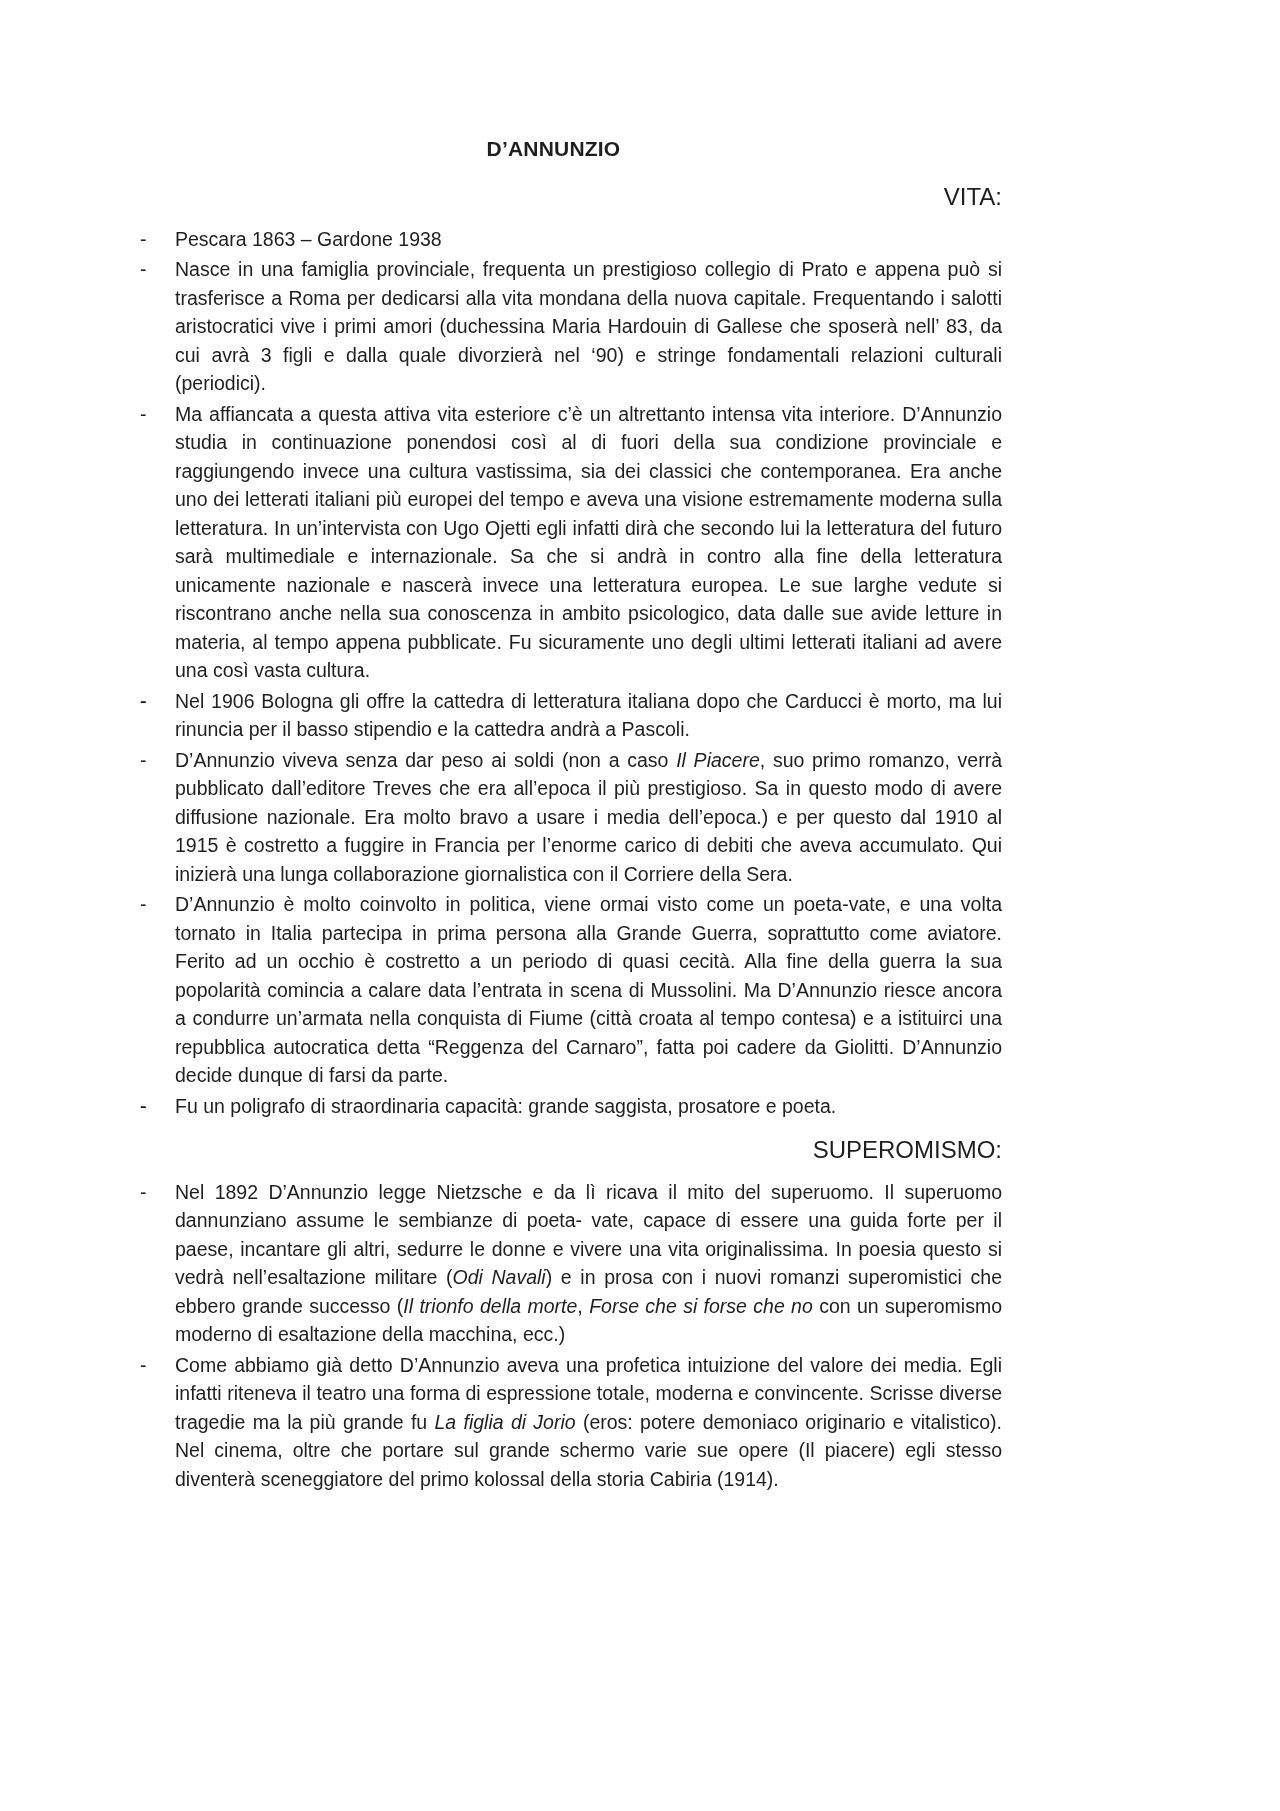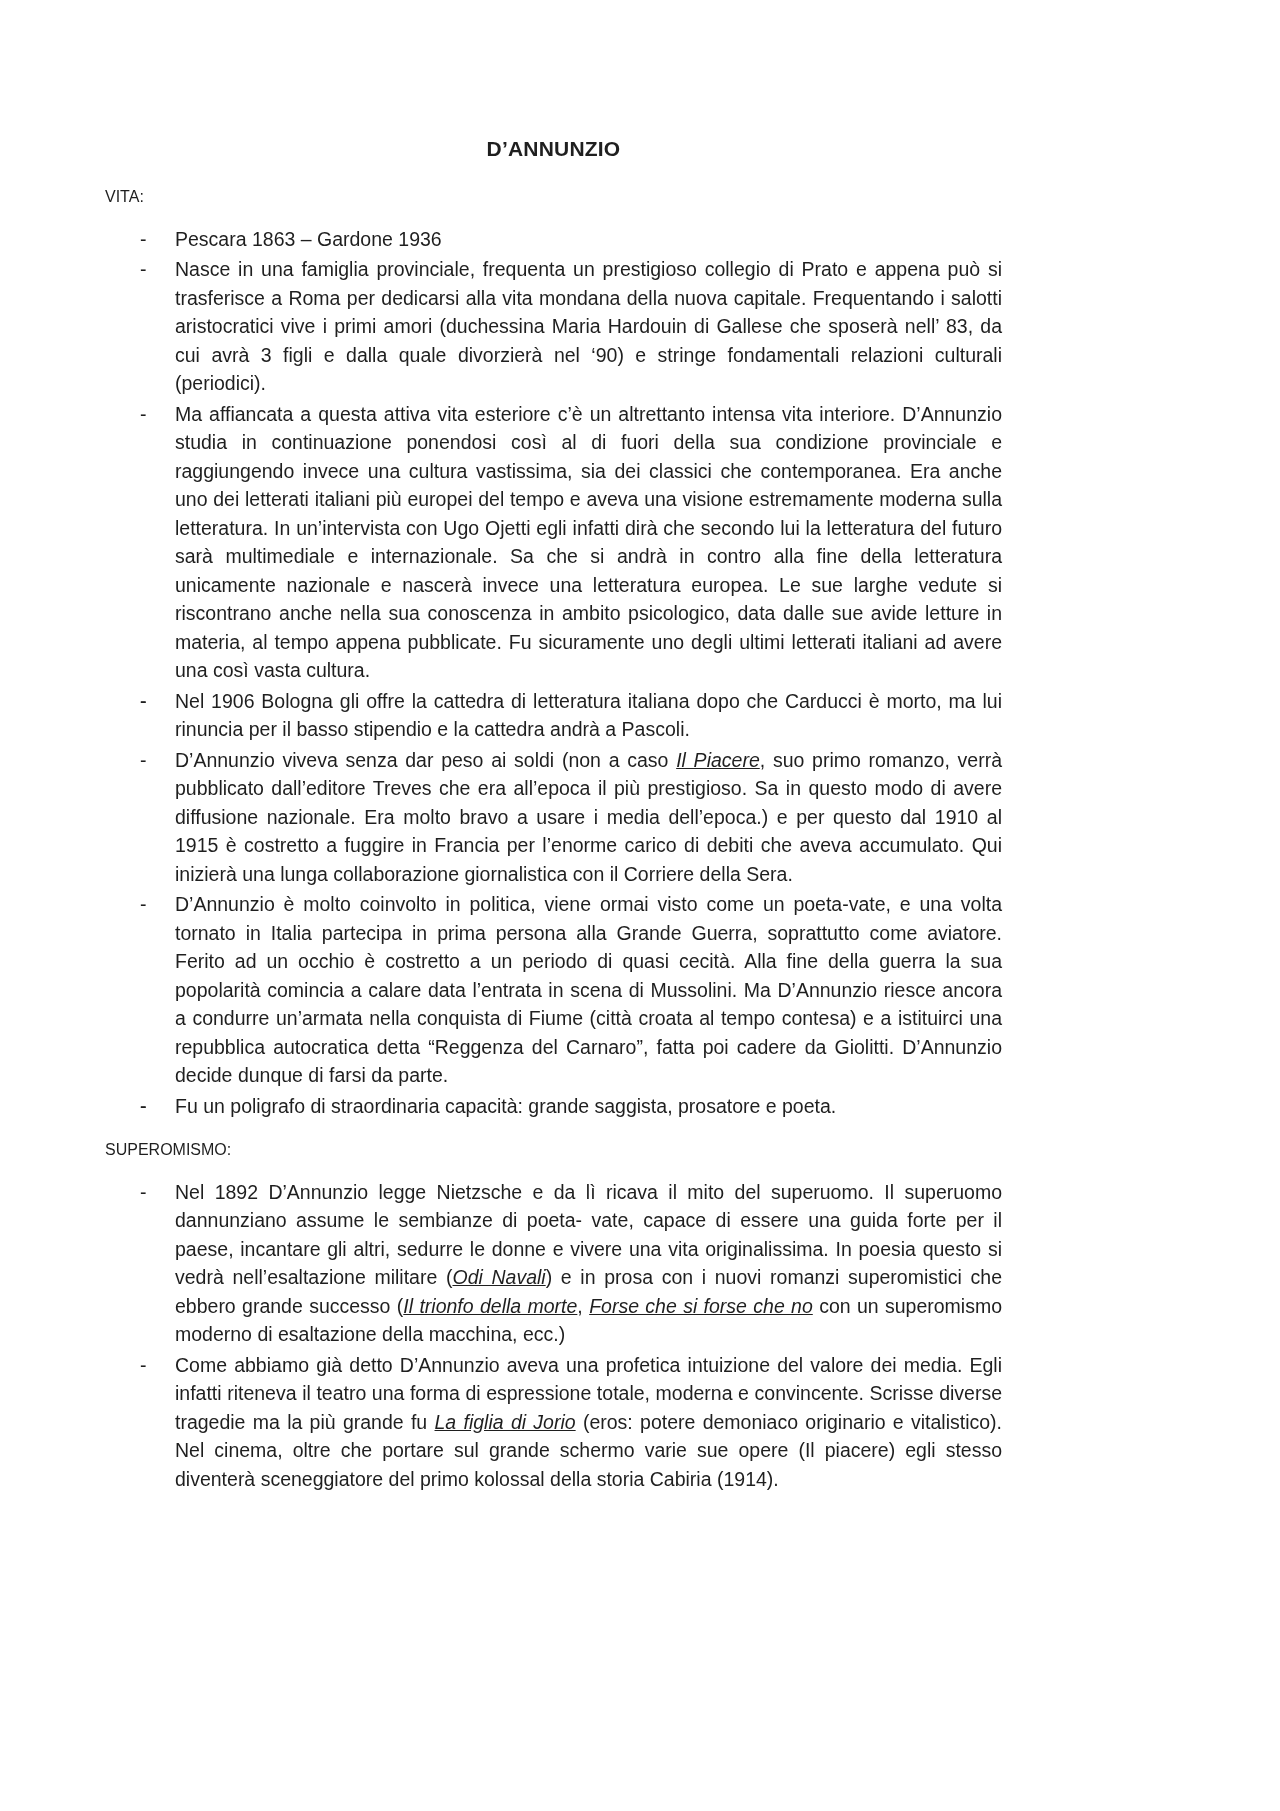--- a/index.html
+++ b/index.html
@@ -19,52 +19,53 @@
   }
   .doc-title {
     text-align: center;
     font-size: 21px;
     font-weight: 700;
     line-height: 28px;
     letter-spacing: 0.2px;
     margin-bottom: 20px;
   }
   .section-heading {
-    font-size: 16px;
+    font-size: 24px;
     line-height: 28.5px;
     font-weight: 400;
     margin: 16px 0 13px 0;
+    text-align: right;
   }
   ul.bullets {
     list-style: none;
   }
   li.bullet {
     position: relative;
     padding-left: 70px;
     font-size: 19.5px;
     line-height: 28.5px;
     text-align: justify;
     margin-bottom: 2px;
   }
   li.bullet .marker {
     position: absolute;
     left: 35px;
     top: 0;
   }
-  em { font-style: italic; text-decoration: underline; }
+  em { font-style: italic; }
 </style>
 </head>
 <body>
 
 <div class="page">
   <h1 class="doc-title">D’ANNUNZIO</h1>
   <div>
       <p class="section-heading">VITA:</p>
       <ul class="bullets">
-        <li class="bullet"><span class="marker">-</span><span>Pescara 1863 – Gardone 1936</span></li>
+        <li class="bullet"><span class="marker">-</span><span>Pescara 1863 – Gardone 1938</span></li>
         <li class="bullet"><span class="marker">-</span><span>Nasce in una famiglia provinciale, frequenta un prestigioso collegio di Prato e appena può si trasferisce a Roma per dedicarsi alla vita mondana della nuova capitale. Frequentando i salotti aristocratici vive i primi amori (duchessina Maria Hardouin di Gallese che sposerà nell’ 83, da cui avrà 3 figli e dalla quale divorzierà nel ‘90) e stringe fondamentali relazioni culturali (periodici).</span></li>
         <li class="bullet"><span class="marker">-</span><span>Ma affiancata a questa attiva vita esteriore c’è un altrettanto intensa vita interiore. D’Annunzio studia in continuazione ponendosi così al di fuori della sua condizione provinciale e raggiungendo invece una cultura vastissima, sia dei classici che contemporanea. Era anche uno dei letterati italiani più europei del tempo e aveva una visione estremamente moderna sulla letteratura. In un’intervista con Ugo Ojetti egli infatti dirà che secondo lui la letteratura del futuro sarà multimediale e internazionale. Sa che si andrà in contro alla fine della letteratura unicamente nazionale e nascerà invece una letteratura europea. Le sue larghe vedute si riscontrano anche nella sua conoscenza in ambito psicologico, data dalle sue avide letture in materia, al tempo appena pubblicate. Fu sicuramente uno degli ultimi letterati italiani ad avere una così vasta cultura.</span></li>
         <li class="bullet"><span class="marker">-</span></li>
         <li class="bullet"><span class="marker">-</span><span>Nel 1906 Bologna gli offre la cattedra di letteratura italiana dopo che Carducci è morto, ma lui rinuncia per il basso stipendio e la cattedra andrà a Pascoli.</span></li>
         <li class="bullet"><span class="marker">-</span><span>D’Annunzio viveva senza dar peso ai soldi (non a caso </span><em>Il Piacere</em><span>, suo primo romanzo, verrà pubblicato dall’editore Treves che era all’epoca il più prestigioso. Sa in questo modo di avere diffusione nazionale. Era molto bravo a usare i media dell’epoca.) e per questo dal 1910 al 1915 è costretto a fuggire in Francia per l’enorme carico di debiti che aveva accumulato. Qui inizierà una lunga collaborazione giornalistica con il Corriere della Sera.</span></li>
         <li class="bullet"><span class="marker">-</span><span>D’Annunzio è molto coinvolto in politica, viene ormai visto come un poeta-vate, e una volta tornato in Italia partecipa in prima persona alla Grande Guerra, soprattutto come aviatore. Ferito ad un occhio è costretto a un periodo di quasi cecità. Alla fine della guerra la sua popolarità comincia a calare data l’entrata in scena di Mussolini. Ma D’Annunzio riesce ancora a condurre un’armata nella conquista di Fiume (città croata al tempo contesa) e a istituirci una repubblica autocratica detta “Reggenza del Carnaro”, fatta poi cadere da Giolitti. D’Annunzio decide dunque di farsi da parte.</span></li>
         <li class="bullet"><span class="marker">-</span></li>
         <li class="bullet"><span class="marker">-</span><span>Fu un poligrafo di straordinaria capacità: grande saggista, prosatore e poeta.</span></li>
       </ul>
       <p class="section-heading">SUPEROMISMO:</p>

